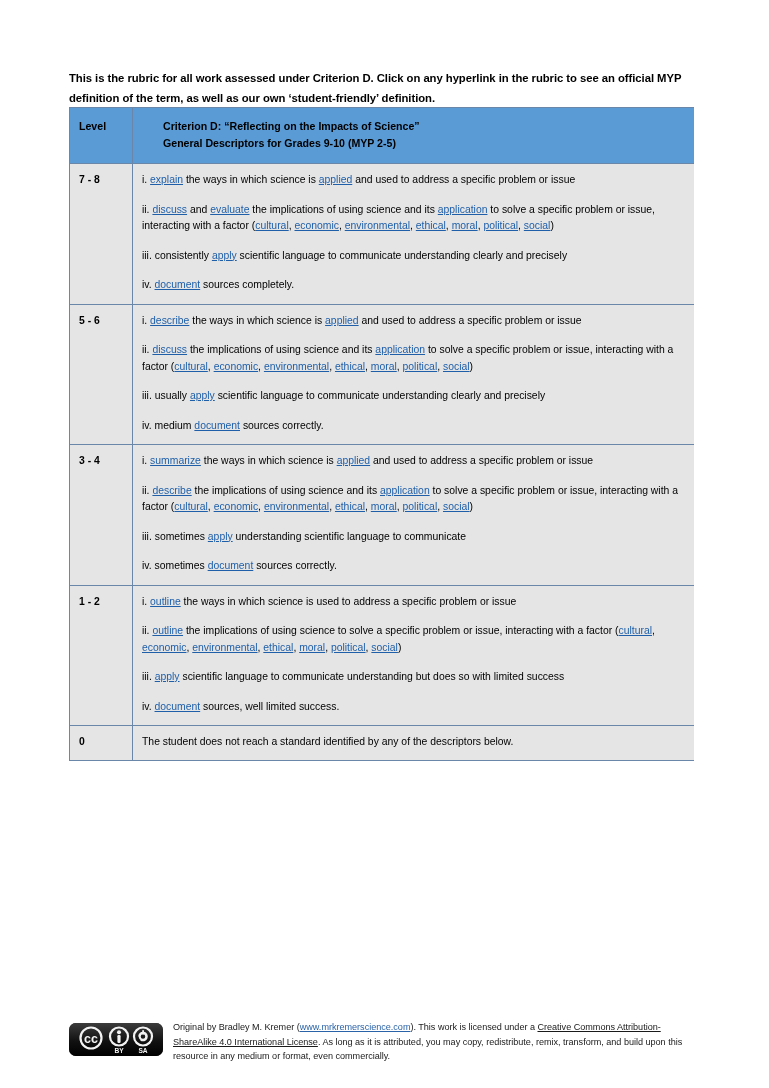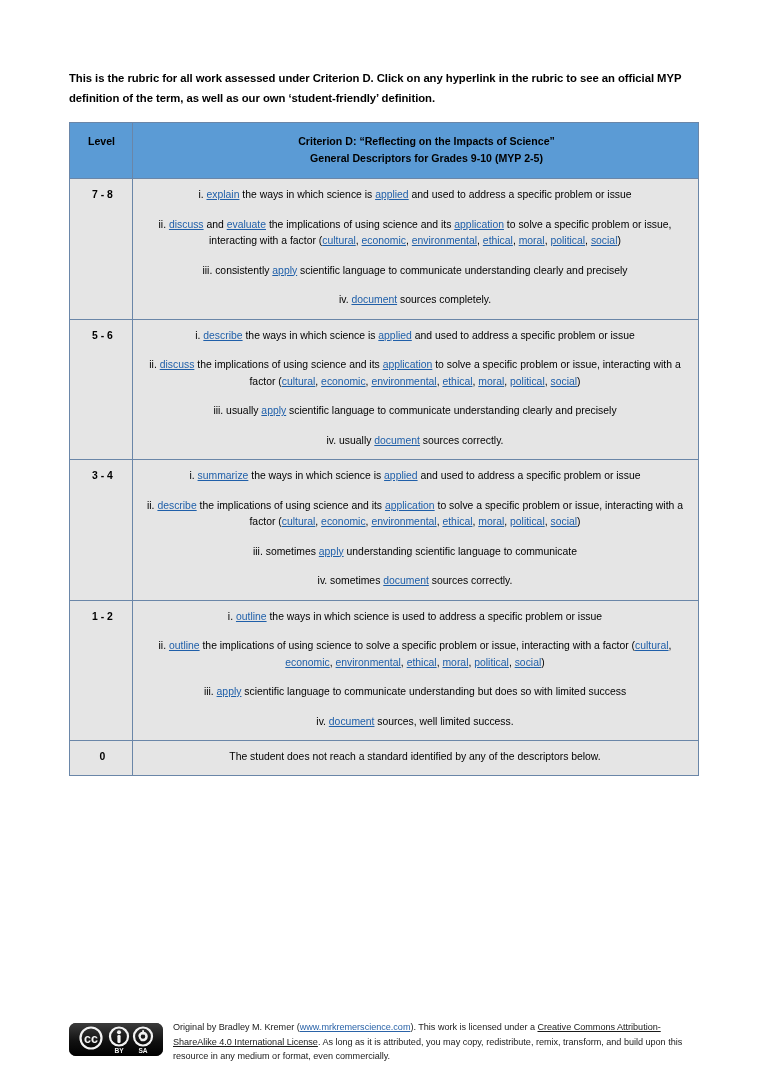--- a/index.html
+++ b/index.html
@@ -15,45 +15,43 @@
     font-family: "Liberation Sans", sans-serif;
     color: #000000;
     -webkit-font-smoothing: antialiased;
   }
   .page {
     position: absolute;
     left: 0; top: 0;
     width: 694px;
     height: 1088px;
     overflow: hidden;
-    padding-left: 24px;
   }
 
   
   .intro {
     position: absolute;
     left: 69px;
     top: 68px;
     width: 630px;
     font-size: 11.3px;
     font-weight: bold;
     line-height: 20px;
     letter-spacing: -0.05px;
     color: #000;
   }
 
   
   .rubric {
     position: absolute;
     left: 69px;
-    top: 122px;
+    top: 107px;
     width: 629px;
     border-collapse: collapse;
     table-layout: fixed;
-    text-align: center;
   }
   .rubric td {
     border: 1px solid #6a86a8;
     vertical-align: top;
     padding: 0;
   }
   .col-level  { width: 63px; }
   .col-desc   { width: 566px; }
 
   .hdr td {
@@ -169,21 +167,21 @@
             <p><span>iii. consistently </span><a class="lnk" href="#">apply</a><span> scientific language to communicate understanding clearly and precisely</span></p>
             <p><span>iv. </span><a class="lnk" href="#">document</a><span> sources completely.</span></p>
           </td>
         </tr>
         <tr class="body-row">
           <td class="lvl">5 - 6</td>
           <td class="desc">
             <p><span>i. </span><a class="lnk" href="#">describe</a><span> the ways in which science is </span><a class="lnk" href="#">applied</a><span> and used to address a specific problem or issue</span></p>
             <p><span>ii. </span><a class="lnk" href="#">discuss</a><span> the implications of using science and its </span><a class="lnk" href="#">application</a><span> to solve a specific problem or issue, interacting with a factor (</span><a class="lnk" href="#">cultural</a><span>, </span><a class="lnk" href="#">economic</a><span>, </span><a class="lnk" href="#">environmental</a><span>, </span><a class="lnk" href="#">ethical</a><span>, </span><a class="lnk" href="#">moral</a><span>, </span><a class="lnk" href="#">political</a><span>, </span><a class="lnk" href="#">social</a><span>)</span></p>
             <p><span>iii. usually </span><a class="lnk" href="#">apply</a><span> scientific language to communicate understanding clearly and precisely</span></p>
-            <p><span>iv. usually </span><a class="lnk" href="#">document</a><span> sources correctly.</span></p>
+            <p><span>iv. medium </span><a class="lnk" href="#">document</a><span> sources correctly.</span></p>
           </td>
         </tr>
         <tr class="body-row">
           <td class="lvl">3 - 4</td>
           <td class="desc">
             <p><span>i. </span><a class="lnk" href="#">summarize</a><span> the ways in which science is </span><a class="lnk" href="#">applied</a><span> and used to address a specific problem or issue</span></p>
             <p><span>ii. </span><a class="lnk" href="#">describe</a><span> the implications of using science and its </span><a class="lnk" href="#">application</a><span> to solve a specific problem or issue, interacting with a factor (</span><a class="lnk" href="#">cultural</a><span>, </span><a class="lnk" href="#">economic</a><span>, </span><a class="lnk" href="#">environmental</a><span>, </span><a class="lnk" href="#">ethical</a><span>, </span><a class="lnk" href="#">moral</a><span>, </span><a class="lnk" href="#">political</a><span>, </span><a class="lnk" href="#">social</a><span>)</span></p>
             <p><span>iii. sometimes </span><a class="lnk" href="#">apply</a><span> understanding scientific language to communicate</span></p>
             <p><span>iv. sometimes </span><a class="lnk" href="#">document</a><span> sources correctly.</span></p>
           </td>

